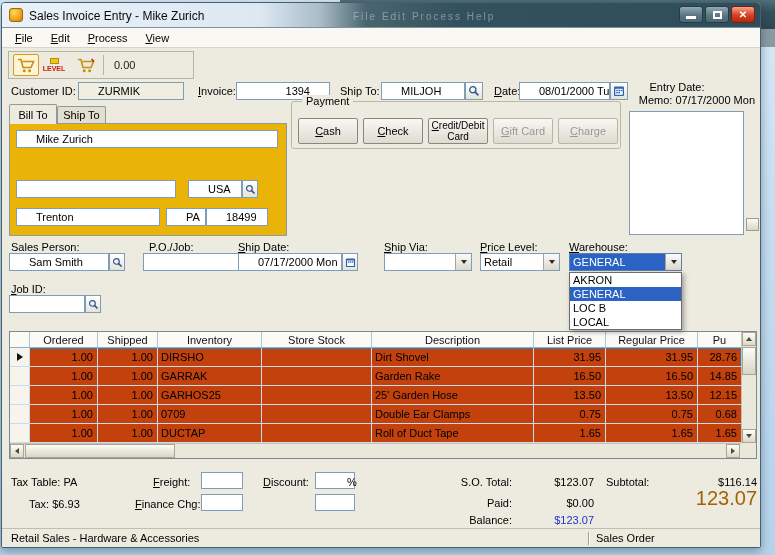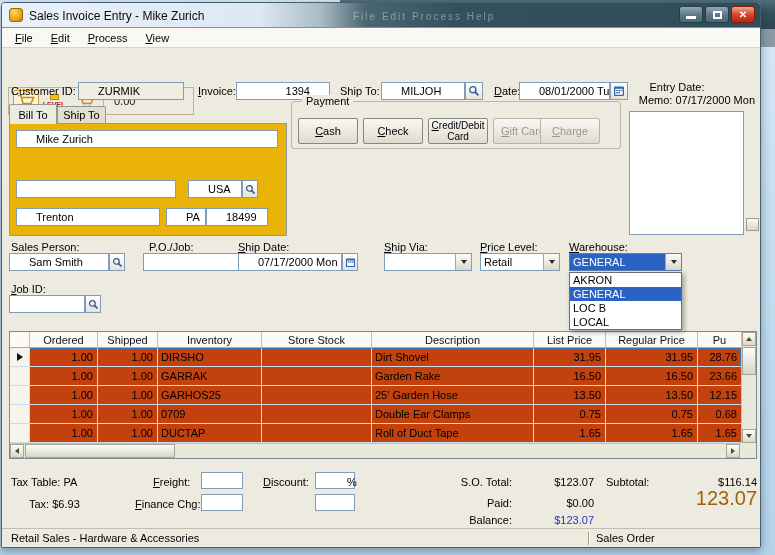--- a/index.html
+++ b/index.html
@@ -34,21 +34,21 @@
   .capbtn.red  { background:linear-gradient(180deg,#f3a48b 0%,#d64022 55%,#b02a10 100%); border:1px solid #7e1d0b; }
   .min-glyph { width:10px; height:3px; background:#fff; margin-top:6px; }
   .max-glyph { width:9px; height:8px; border:2px solid #fff; }
   .x-glyph { color:#fff; font-size:10px; font-weight:bold; line-height:1; }
 
   .menubar { position:absolute; left:0; top:25px; right:0; height:20px; background:#f9f8f3;
              border-bottom:1px solid #d8d4c6; display:flex; align-items:center; padding-left:4px; }
   .menu-item { padding:3px 9px; cursor:default; }
 
   .toolbar-frame { position:absolute; left:6px; top:48px; width:186px; height:28px;
-                   border:1px solid #b6b2a4; display:flex; align-items:center;margin-top:36px; }
+                   border:1px solid #b6b2a4; display:flex; align-items:center; }
   .tb-btn { width:26px; height:22px; margin-left:4px; display:flex; align-items:center; justify-content:center; }
   .tb-btn.sel { border:1px solid #d89b1a; background:#fdf4d5; border-radius:2px; }
   .tb-sep { width:1px; height:20px; background:#b8b4a6; margin:0 4px; }
   .level-wrap { width:30px; height:22px; display:flex; flex-direction:column; align-items:center; justify-content:center; }
   .level-tag { width:9px; height:6px; background:#f2c516; border:1px solid #b58d05; margin-bottom:1px; }
   .level-txt { color:#cf1212; font-size:7px; font-weight:bold; letter-spacing:0; }
   .tb-amount { font-size:11px; color:#1a1a1a; margin-left:6px; }
 
   .tfield { position:absolute; height:18px; background:#fff; border:1px solid #7F9DB9;
             display:flex; align-items:center; padding:0 19px; white-space:nowrap; overflow:hidden; }
@@ -240,21 +240,21 @@
         </div>
       <div class="pay-btn" style="left:71px;">
           <span class="hk">Check</span>
         </div>
       <div class="pay-btn" style="left:136px; font-size:10px;">
           <span class="hk">Credit/Debit Card</span>
         </div>
       <div class="pay-btn disabled" style="left:201px;">
           <span class="hk">Gift Card</span>
         </div>
-      <div class="pay-btn disabled" style="left:248px;">
+      <div class="pay-btn disabled" style="left:266px;">
           <span class="hk">Charge</span>
         </div>
     </div>
 
     <div class="memo-box"></div>
     <div class="memo-btn"></div>
 
     <div class="lbl" style="left:9px; top:238px;">Sales Person:</div>
     <div class="tfield" style="left:7px; top:250px; width:100px;">Sam Smith</div>
     <div class="sidebtn" style="left:107px; top:250px; width:16px;">
@@ -347,21 +347,21 @@
       </div>
       <div class="grow" style="top:35px;">
         <div class="gc w0 selcell"></div>
         <div class="gc w1 n">1.00</div>
         <div class="gc w2 n">1.00</div>
         <div class="gc w3">GARRAK</div>
         <div class="gc w4"></div>
         <div class="gc w5">Garden Rake</div>
         <div class="gc w6 n">16.50</div>
         <div class="gc w7 n">16.50</div>
-        <div class="gc w8 n">23.66</div>
+        <div class="gc w8 n">14.85</div>
       </div>
       <div class="grow" style="top:54px;">
         <div class="gc w0 selcell"></div>
         <div class="gc w1 n">1.00</div>
         <div class="gc w2 n">1.00</div>
         <div class="gc w3">GARHOS25</div>
         <div class="gc w4"></div>
         <div class="gc w5">25' Garden Hose</div>
         <div class="gc w6 n">13.50</div>
         <div class="gc w7 n">13.50</div>

